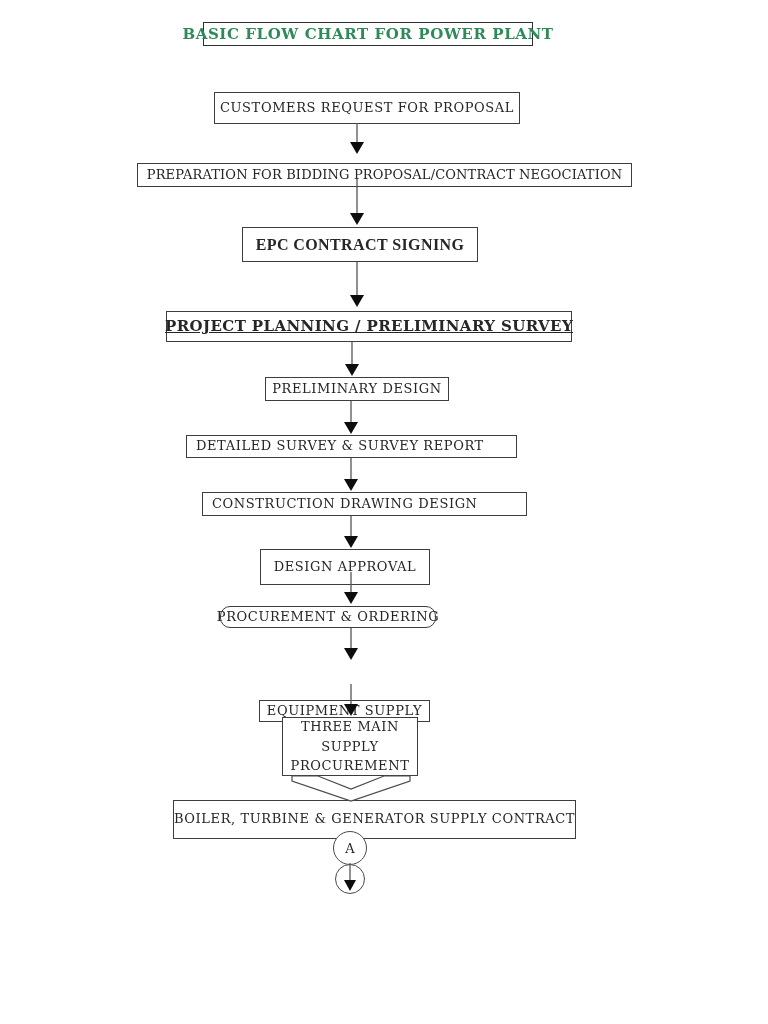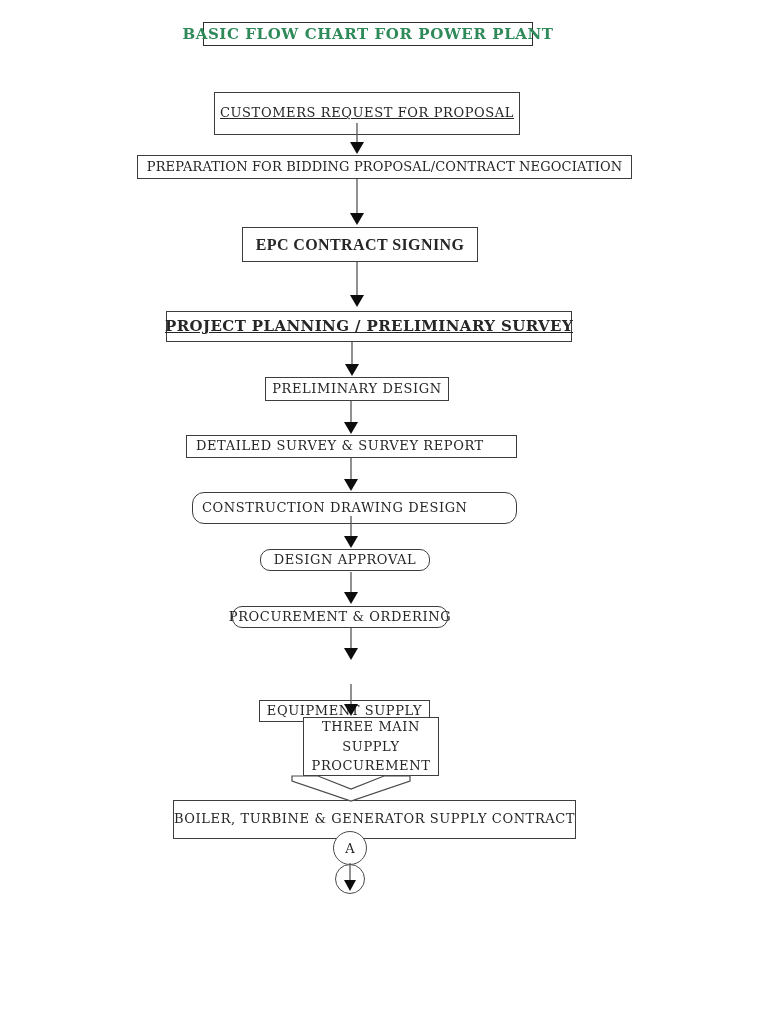--- a/index.html
+++ b/index.html
@@ -29,20 +29,21 @@
     letter-spacing: 0.6px;
     line-height: 1.1;
     z-index: 2;
   }
   .node.align-left {
     justify-content: flex-start;
     padding-left: 9px;
   }
   .node.tight {
     letter-spacing: 0.15px;
+    margin-top: 8px;
   }
   .node.bold-lg {
     font-weight: bold;
     font-size: 16px;
     letter-spacing: 0.4px;
     font-family: Liberation Serif, serif;
   }
   .node.bold-md {
     font-weight: bold;
     font-size: 15px;
@@ -84,41 +85,41 @@
     pointer-events: none;
   }
 </style>
 </head>
 <body>
 
 <div class="page">
 
   <div class="node title-box" style="left:203px; top:22px; width:330px; height:24px;">BASIC FLOW CHART FOR POWER PLANT</div>
 
-  <div class="node" style="left:214px; top:92px; width:306px; height:43px;text-decoration:underline;">CUSTOMERS REQUEST FOR PROPOSAL</div>
+  <div class="node" style="left:214px; top:92px; width:306px; height:32px;">CUSTOMERS REQUEST FOR PROPOSAL</div>
 
   <div class="node tight" style="left:137px; top:155px; width:495px; height:24px;">PREPARATION FOR BIDDING PROPOSAL/CONTRACT NEGOCIATION</div>
 
   <div class="node bold-lg" style="left:242px; top:227px; width:236px; height:35px;">EPC CONTRACT SIGNING</div>
 
   <div class="node bold-md" style="left:166px; top:311px; width:406px; height:31px;text-decoration:underline;">PROJECT PLANNING / PRELIMINARY SURVEY</div>
 
   <div class="node" style="left:265px; top:377px; width:184px; height:24px;">PRELIMINARY DESIGN</div>
 
   <div class="node align-left" style="left:186px; top:435px; width:331px; height:23px;">DETAILED SURVEY &amp; SURVEY REPORT</div>
 
-  <div class="node align-left" style="left:192px; top:492px; width:325px; height:32px;border-radius:12px;">CONSTRUCTION DRAWING DESIGN</div>
+  <div class="node align-left" style="left:202px; top:492px; width:325px; height:24px;">CONSTRUCTION DRAWING DESIGN</div>
 
-  <div class="node" style="left:260px; top:549px; width:170px; height:22px;border-radius:10px;">DESIGN APPROVAL</div>
+  <div class="node" style="left:260px; top:549px; width:170px; height:36px;">DESIGN APPROVAL</div>
 
-  <div class="node" style="left:232px; top:606px; width:216px; height:22px;border-radius:10px;">PROCUREMENT &amp; ORDERING</div>
+  <div class="node" style="left:220px; top:606px; width:216px; height:22px;border-radius:10px;">PROCUREMENT &amp; ORDERING</div>
 
   <div class="node" style="left:259px; top:700px; width:171px; height:22px;">EQUIPMENT SUPPLY</div>
 
-  <div class="node multiline" style="left:282px; top:717px; width:136px; height:59px;margin-left:21px;">
+  <div class="node multiline" style="left:282px; top:717px; width:136px; height:59px;">
     <span>THREE MAIN</span>
     <span>SUPPLY</span>
     <span>PROCUREMENT</span>
   </div>
 
   <div class="node" style="left:173px; top:800px; width:403px; height:39px;">BOILER, TURBINE &amp; GENERATOR SUPPLY CONTRACT</div>
 
 
   <div class="circle" style="left:333px; top:831px; width:34px; height:34px;">A</div>
 

